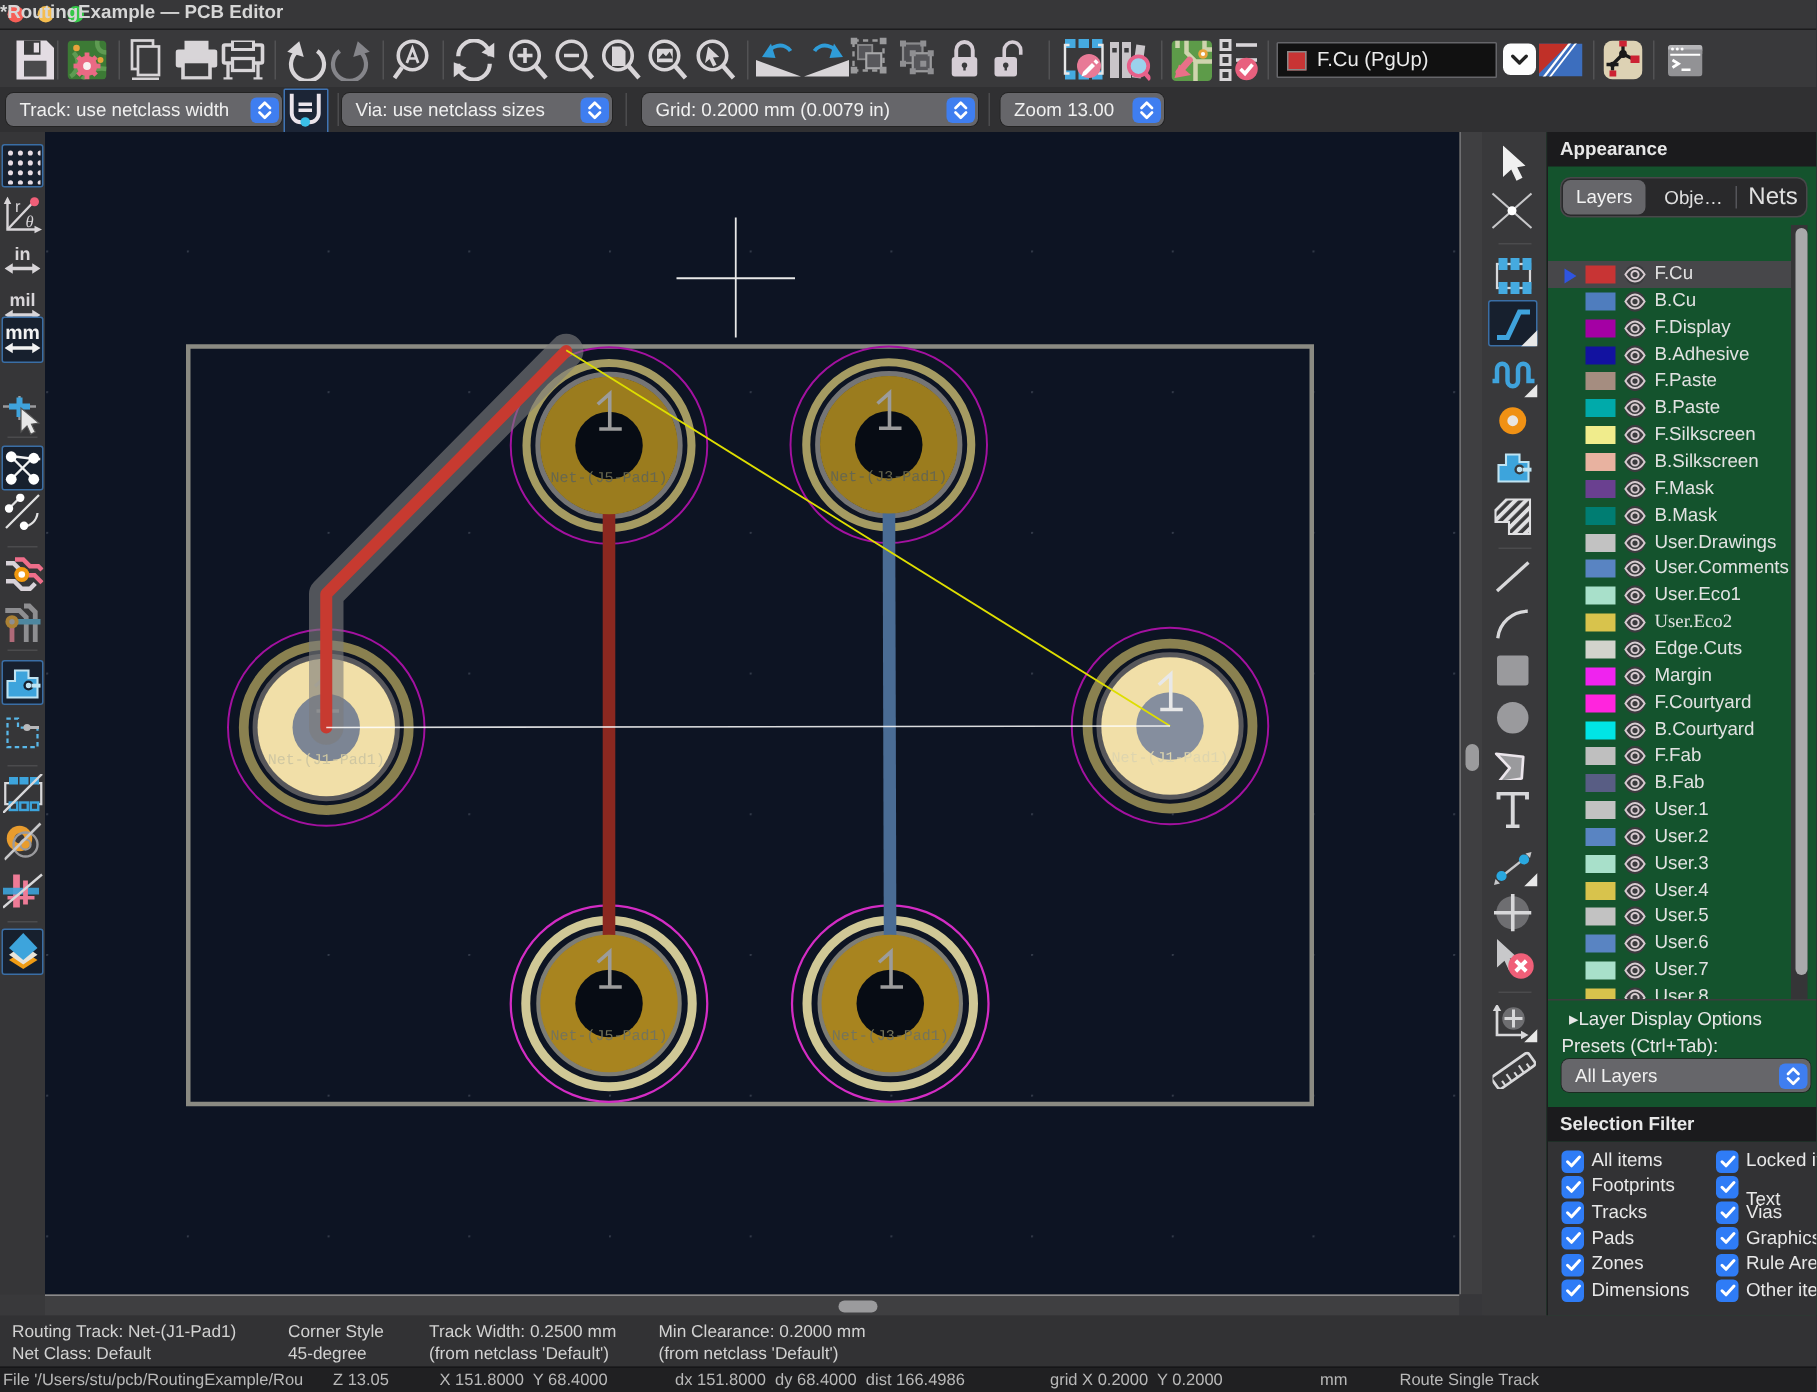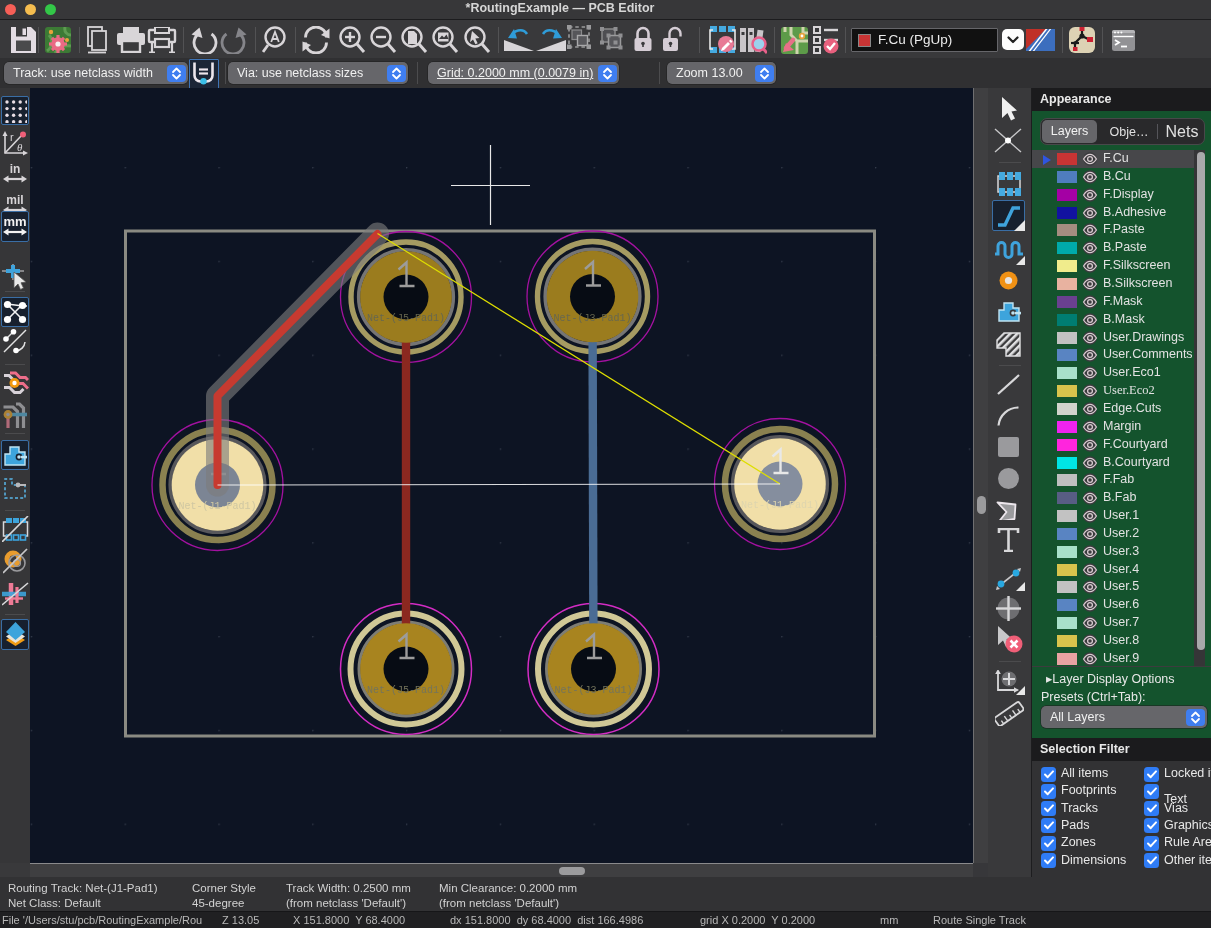--- a/index.html
+++ b/index.html
@@ -3,21 +3,21 @@
 <meta charset="utf-8">
 <style>
   * { margin:0; padding:0; box-sizing:border-box; }
   html,body { width:1211px; height:928px; overflow:hidden; background:#39393b;
     font-family:"Liberation Sans", sans-serif; }
   .abs { position:absolute; }
   #app { position:relative; width:1211px; height:928px; }
   
   #titlebar { position:absolute; left:0; top:0; width:1211px; height:19px; background:#373739; }
   .light { position:absolute; top:4px; width:11px; height:11px; border-radius:50%; }
-  #title { position:absolute; top:1px; left:0; width:1120px; text-align:center;
+  #title { position:absolute; top:1px; left:0; width:1120px; 
     font-size:12.5px; font-weight:bold; color:#d6d6d6; }
   
   #tb1 { position:absolute; left:0; top:19px; width:1211px; height:39px; background:#39393b; border-top:1px solid #1c1c1e;}
   .sep1 { position:absolute; top:7px; width:1px; height:26px; background:#525254; }
   
   #tb2 { position:absolute; left:0; top:58px; width:1211px; height:30px; background:#303032; }
   .combo { position:absolute; top:4px; height:22px; background:#66666a; border-radius:5px;
     color:#f0f0f0; font-size:12.5px; line-height:22px; padding-left:9px; box-shadow:0 0 0 0.5px #1f1f1f;}
   .stepper { position:absolute; top:2.5px; right:2.5px; width:19px; height:17px; background:#3f7ef0;
     border-radius:4px; }
@@ -34,21 +34,21 @@
   #hsb { position:absolute; left:30px; top:863px; width:943px; height:14px; background:#3f3f41; border-top:1px solid #8a8a8c;}
   #hsb .thumb { position:absolute; left:529px; top:3px; width:26px; height:8px; background:#9b9b9d; border-radius:4px; }
   
   #rtb { position:absolute; left:988px; top:88px; width:43px; height:789px; background:#39393b; }
   .rsep { position:absolute; left:11px; width:22px; height:1px; background:#4b4b4d; }
   
   #panel { position:absolute; left:1031px; top:88px; width:180px; height:789px; background:#14532d;
     border-left:1px solid #1d1d1f; overflow:hidden; }
   .phead { position:absolute; left:0; width:180px; height:23px; background:#1b1b1d; color:#e8e8e8;
     font-weight:bold; font-size:12.5px; line-height:23px; padding-left:8px; }
-  .row { position:absolute; left:0; width:180px; height:18px; }
+  .row { position:absolute; left:0; width:180px; height:18px;margin-top:24px; }
   .swatch { position:absolute; left:25px; top:3px; width:20px; height:12px; }
   .eye { position:absolute; left:50px; top:2px; }
   .lname { position:absolute; left:71px; top:1px; font-size:12.5px; color:#e2e2e2; white-space:nowrap; }
   .cb { position:absolute; width:15px; height:15px; background:#2f7cf6; border-radius:3.5px; }
   .cb svg { position:absolute; left:1.5px; top:2px; }
   .cblabel { position:absolute; font-size:12.5px; color:#e8e8e8; white-space:nowrap; }
   
   #msgbar { position:absolute; left:0; top:877px; width:1211px; height:34px; background:#323234;
     font-size:11.5px; color:#d2d2d2; }
   #msgbar div { position:absolute; white-space:pre; }
@@ -320,21 +320,21 @@
 <line x1="9" y1="9.5" x2="18" y2="9.5" stroke="#ece5ec" stroke-width="2.2"></line>
           <line x1="9" y1="13.5" x2="18" y2="13.5" stroke="#ece5ec" stroke-width="2.2"></line>
 <circle cx="13.5" cy="21.3" r="3.2" fill="#3bbfe8"></circle>
         </svg>
       </div>
 <div class="sep2" style="left:225px;"></div>
     <div class="combo" style="left:228px;width:180px;">Via: use netclass sizes<div class="stepper"><svg width="19" height="17">
             <path d="M6,7 L9.5,3.5 L13,7 M6,10 L9.5,13.5 L13,10" stroke="#fff" stroke-width="1.8" fill="none" stroke-linecap="round" stroke-linejoin="round"></path>
           </svg></div></div>
     <div class="sep2" style="left:417px;"></div>
-    <div class="combo" style="left:428px;width:191px;text-decoration:underline;">Grid: 0.2000 mm (0.0079 in)<div class="stepper"><svg width="19" height="17">
+    <div class="combo" style="left:428px;width:224px;">Grid: 0.2000 mm (0.0079 in)<div class="stepper"><svg width="19" height="17">
             <path d="M6,7 L9.5,3.5 L13,7 M6,10 L9.5,13.5 L13,10" stroke="#fff" stroke-width="1.8" fill="none" stroke-linecap="round" stroke-linejoin="round"></path>
           </svg></div></div>
     <div class="sep2" style="left:659px;"></div>
     <div class="combo" style="left:667px;width:109px;">Zoom 13.00<div class="stepper"><svg width="19" height="17">
             <path d="M6,7 L9.5,3.5 L13,7 M6,10 L9.5,13.5 L13,10" stroke="#fff" stroke-width="1.8" fill="none" stroke-linecap="round" stroke-linejoin="round"></path>
           </svg></div></div>
   </div>
   <div id="ltb">
     <div class="hibox" style="left:1px;top:8px;width:28px;height:29px;"></div>
     <svg class="abs" style="left:3px;top:10px;" width="24" height="25" viewBox="0 0 24 25">

